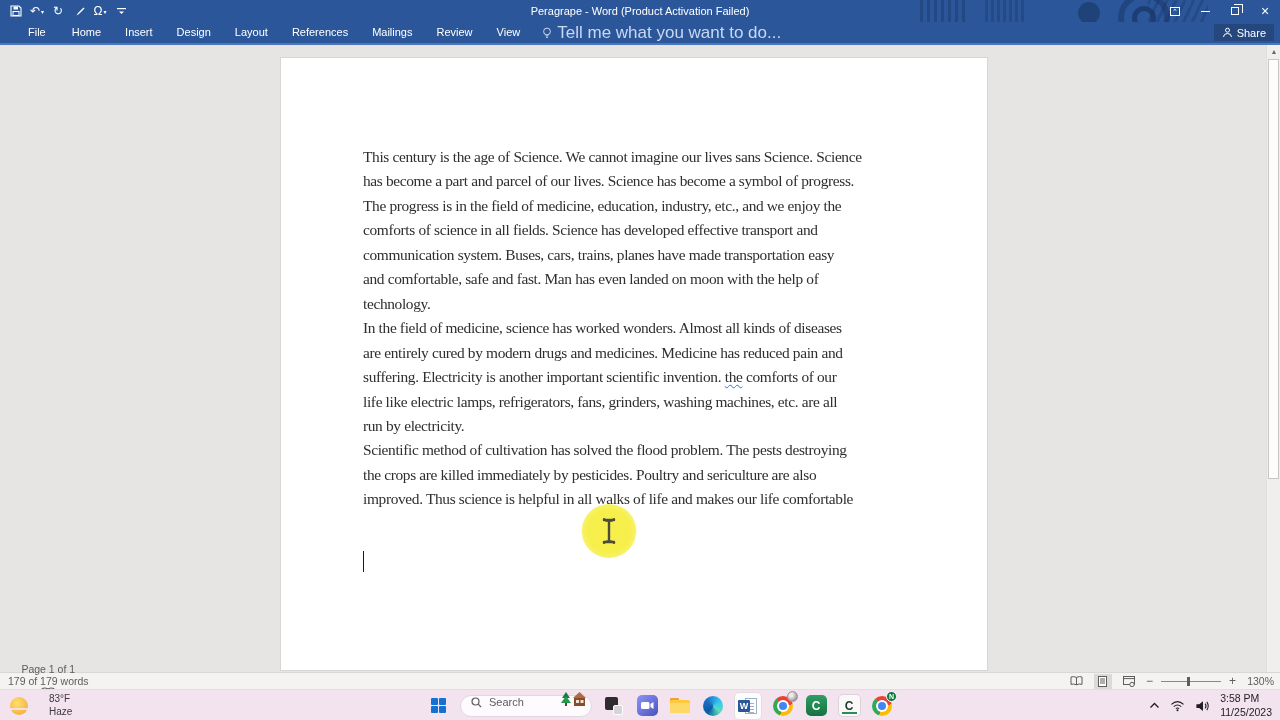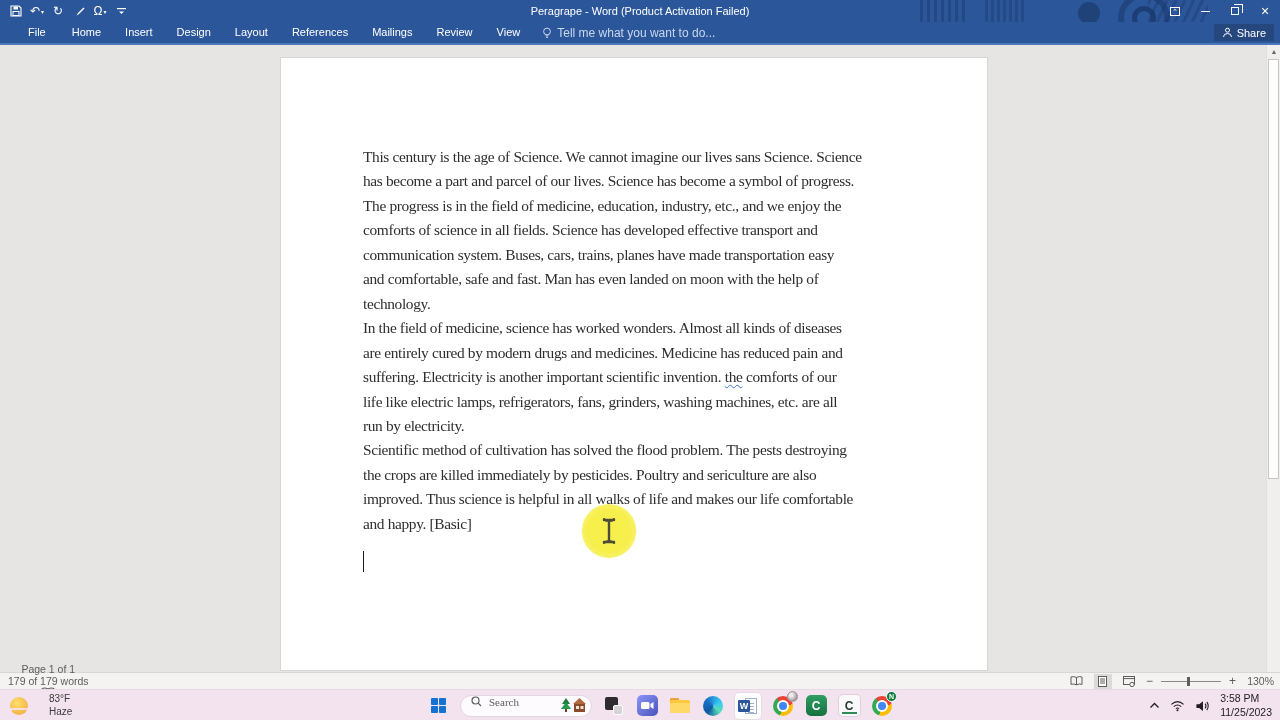--- a/index.html
+++ b/index.html
@@ -24,21 +24,21 @@
   .win-btn { width:30px; height:22px; display:flex; align-items:center; justify-content:center; color:#fff; font-size:12px; }
   .min-bar { width:9px; height:1px; background:#fff; }
   .restore-box { position:relative; width:8px; height:8px; border:1px solid #fff; background:transparent; }
   .restore-box::before { content:""; position:absolute; left:2px; top:-4px; width:8px; height:8px; border:1px solid #fff; border-bottom:none; border-left:none; }
   .ribbonopt-box { position:relative; width:10px; height:9px; border:1px solid #fff; font-size:7px; line-height:7px; text-align:center; color:#fff; }
 
   
   .tabrow { position:absolute; top:22px; left:0; width:1280px; height:21px; background:#2b579a; display:flex; align-items:center;padding-left:8px; }
   .tab { color:#fff; font-size:11px; padding:0 12px; height:21px; line-height:21px; white-space:nowrap; }
   .tab-file { padding:0 14px; }
-  .tellme { display:flex; align-items:center; gap:5px; margin-left:10px; color:#c9d7f0; font-size:12px; }
+  .tellme { display:flex; align-items:center; gap:5px; margin-left:10px; color:#c9d7f0; font-size:17px; }
   .share-btn { position:absolute; right:6px; top:2px; height:17px; background:#25477e; display:flex; align-items:center; gap:4px; padding:0 8px; color:#fff; font-size:11px; border-radius:1px; }
   .blue-strip { position:absolute; top:43px; left:0; width:1280px; height:2px; background:#4d77bc; }
 
   
   .docarea { position:absolute; top:45px; left:0; width:1280px; height:627px; background:#e7e5e4; overflow:hidden; }
   .page { position:absolute; left:281px; top:13px; width:706px; height:612px; background:#ffffff; box-shadow:0 0 0 1px #d8d6d4; }
   .textblock { position:absolute; left:82px; top:87px; width:560px; font-family:"Liberation Serif", serif; font-size:15.4px; line-height:24.45px; letter-spacing:-0.35px; color:#2e2e2e; white-space:nowrap; }
   .grammar { text-decoration-line:underline; text-decoration-style:wavy; text-decoration-color:#3b73d1; text-decoration-thickness:1px; text-underline-offset:2px; }
   .caret { position:absolute; left:82px; top:493px; width:1px; height:21px; background:#1a1a1a; }
   .cursor-halo { position:absolute; left:581px; top:459px; width:56px; height:54px; border-radius:50%;
@@ -61,21 +61,21 @@
 
   
   .taskbar { position:absolute; top:689px; left:0; width:1280px; height:31px; background:#f3e3ef; border-top:1px solid #e9d8e6; }
   .weather { position:absolute; left:10px; top:0; height:31px; display:flex; align-items:center; gap:21px; }
   .sun { position:relative; width:18px; height:18px; border-radius:50%; background:radial-gradient(circle at 40% 35%, #ffe06a, #f0a23c); }
   .sun::after { content:""; position:absolute; left:-2px; top:11px; width:22px; height:2px; background:rgba(243,227,239,.85); }
   .weather-txt { font-size:10px; color:#3c3a3c; line-height:1.25; }
   .tb-center { position:absolute; left:427px; top:0; height:31px; display:flex; align-items:center; gap:11px; }
   .start-grid { display:grid; grid-template-columns:7px 7px; grid-template-rows:7px 7px; gap:1px; }
   .start-grid span { background:#1572d3; border-radius:1px; }
-  .search-pill { width:132px; height:22px; background:#fdfbfd; border:1px solid #e3d6e0; border-radius:11px; display:flex; align-items:flex-start; gap:7px; padding:0 4px 16px 10px;font-family:Liberation Serif, serif; }
+  .search-pill { width:132px; height:22px; background:#fdfbfd; border:1px solid #e3d6e0; border-radius:11px; display:flex; align-items:flex-end; gap:7px; padding:0 4px 8px 10px; }
   .search-txt { font-size:11px; color:#5f5b60; flex:1; }
   .tb-icon { position:relative; width:22px; height:22px; display:flex; align-items:center; justify-content:center; }
   .run-dot { position:absolute; left:50%; bottom:-5px; transform:translateX(-50%); width:5px; height:2px; border-radius:1px; background:#9d8f9a; }
   .taskview-dark { position:absolute; left:2px; top:2px; width:13px; height:13px; background:#2e2c2e; border-radius:2px; }
   .taskview-light { position:absolute; right:2px; bottom:2px; width:10px; height:10px; background:#d8d3d6; border:1px solid #fff; border-radius:2px; }
   .chat-ic { width:21px; height:21px; border-radius:5px; background:linear-gradient(135deg,#8b95f6,#4b53bc); display:flex; align-items:center; justify-content:center; }
   .folder-ic { position:relative; width:20px; height:15px; }
   .folder-back { position:absolute; left:0; top:0; width:9px; height:4px; background:#e8a33d; border-radius:1px 1px 0 0; }
   .folder-body { position:absolute; left:0; top:2px; width:20px; height:13px; background:#ffc83d; border-radius:2px; }
   .folder-front { position:absolute; left:0; top:5px; width:20px; height:10px; background:#ffd968; border-radius:2px; }
@@ -197,21 +197,20 @@
         <div>and comfortable, safe and fast. Man has even landed on moon with the help of</div>
         <div>technology.</div>
         <div>In the field of medicine, science has worked wonders. Almost all kinds of diseases</div>
         <div>are entirely cured by modern drugs and medicines. Medicine has reduced pain and</div>
         <div><span>suffering. Electricity is another important scientific invention. </span><span class="grammar">the</span><span> comforts of our</span></div>
         <div>life like electric lamps, refrigerators, fans, grinders, washing machines, etc. are all</div>
         <div>run by electricity.</div>
         <div>Scientific method of cultivation has solved the flood problem. The pests destroying</div>
         <div>the crops are killed immediately by pesticides. Poultry and sericulture are also</div>
         <div>improved. Thus science is helpful in all walks of life and makes our life comfortable</div>
-        <div>and happy. [Basic]</div>
       </div>
       <div class="caret"></div>
     </div>
 
     <div class="cursor-halo">
       <svg class="svgicon" width="16" height="26" viewBox="0 0 16 26">
         <path d="M3 2 h4 M9 2 h4 M8 2 v22 M3 24 h4 M9 24 h4 M3 1.2 c2 1.6 2 1.6 5 1.6 c3 0 3 0 5 -1.6 M3 24.8 c2 -1.6 2 -1.6 5 -1.6 c3 0 3 0 5 1.6" fill="none" stroke="#4c4c38" stroke-width="2.4" stroke-linecap="round"></path>
       </svg>
     </div>
 

